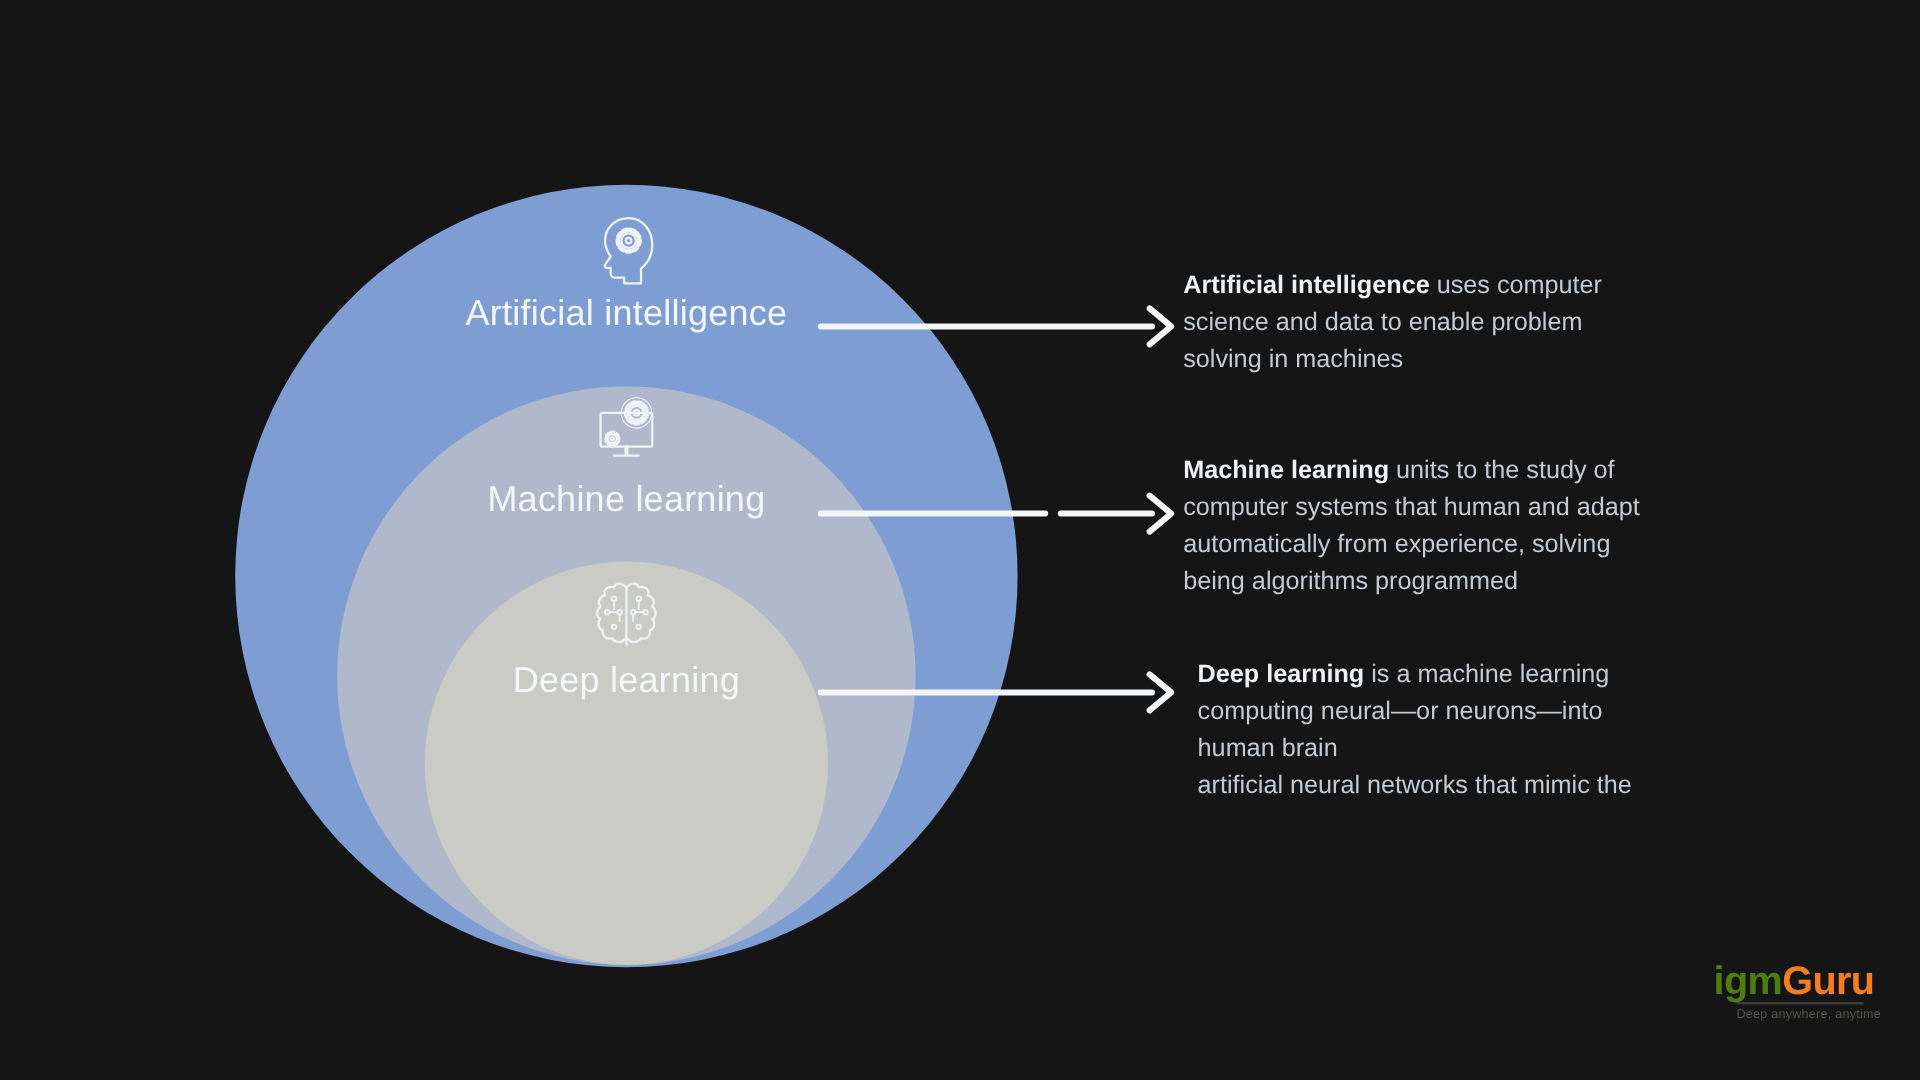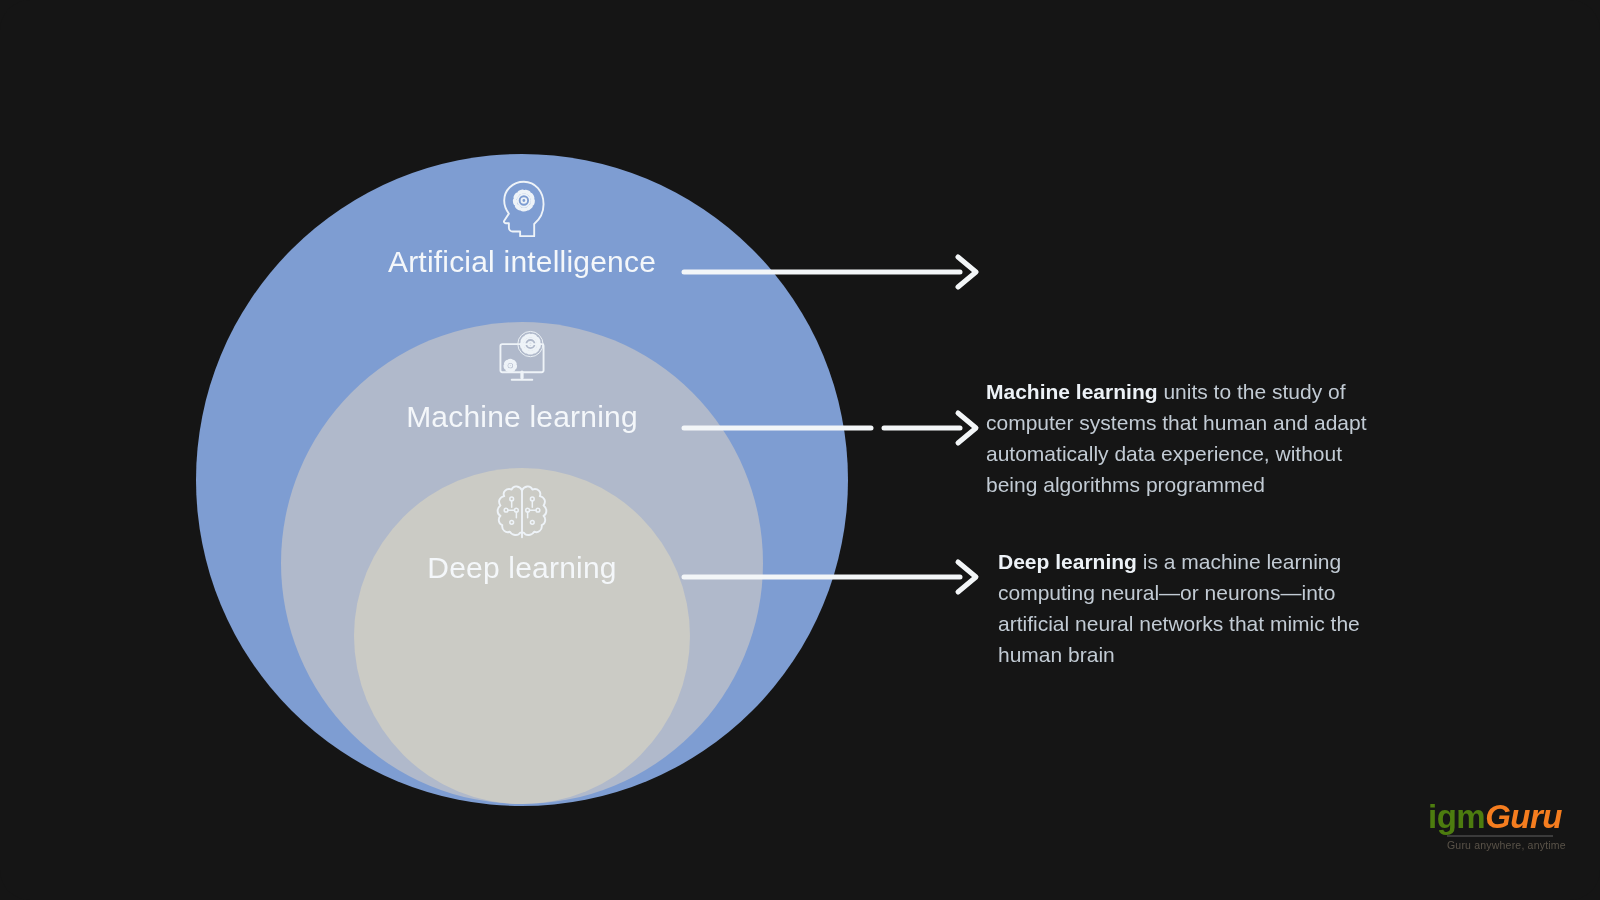--- a/index.html
+++ b/index.html
@@ -34,21 +34,21 @@
 
   .desc { position:absolute; left:986px; color:#c2cbd4; font-size:21px; line-height:31px; white-space:nowrap; }
   .desc b { color:#edf2f7; font-weight:700; }
   .d-ai { top:222px; }
   .d-ml { top:376px; }
   .d-dl { top:546px;margin-left:12px; }
 
   .logo { position:absolute; left:1428px; top:800px; }
   .logo-text { font-size:33px; font-weight:700; line-height:34px; letter-spacing:-0.5px; white-space:nowrap; }
   .lg-blue { color:#4d7c0f; }
-  .lg-orange { color:#f57d1f;font-style:italic; }
+  .lg-orange { color:#f57d1f; }
   .logo-rule { margin-left:19px; width:106px; height:2px; background:#3b3b3b; margin-top:1px; }
   .logo-tagline { margin-left:19px; margin-top:2px; font-size:10.5px; color:#5a5349; letter-spacing:0.2px; white-space:nowrap; }
 </style>
 </head>
 <body>
 
 <div class="stage">
 
   <div class="circle c-ai"></div>
   <div class="circle c-ml"></div>
@@ -99,34 +99,39 @@
       <path d="M684 428 L871 428"></path>
       <path d="M884 428 L960 428"></path>
       <path d="M958 413 L976 428 L958 443"></path>
     </g>
     <g>
       <path d="M684 577 L960 577"></path>
       <path d="M958 562 L976 577 L958 592"></path>
     </g>
   </svg>
 
+  <div class="desc d-ai">
+    <div><b>Artificial intelligence</b><span> uses computer</span></div>
+    <div><b></b><span>science and data to enable problem</span></div>
+    <div><b></b><span>solving in machines</span></div>
+  </div>
 
   <div class="desc d-ml">
     <div><b>Machine learning</b><span> units to the study of</span></div>
     <div><b></b><span>computer systems that human and adapt</span></div>
-    <div><b></b><span>automatically data experience, without</span></div>
+    <div><b></b><span>automatically from experience, solving</span></div>
     <div><b></b><span>being algorithms programmed</span></div>
   </div>
 
   <div class="desc d-dl">
     <div><b>Deep learning</b><span> is a machine learning</span></div>
     <div><b></b><span>computing neural—or neurons—into</span></div>
+    <div><b></b><span>human brain</span></div>
     <div><b></b><span>artificial neural networks that mimic the</span></div>
-    <div><b></b><span>human brain</span></div>
   </div>
 
   <div class="logo">
     <div class="logo-text"><span class="lg-blue">igm</span><span class="lg-orange">Guru</span></div>
     <div class="logo-rule"></div>
-    <div class="logo-tagline">Guru anywhere, anytime</div>
+    <div class="logo-tagline">Deep anywhere, anytime</div>
   </div>
 
 </div>
 
 </body></html>

